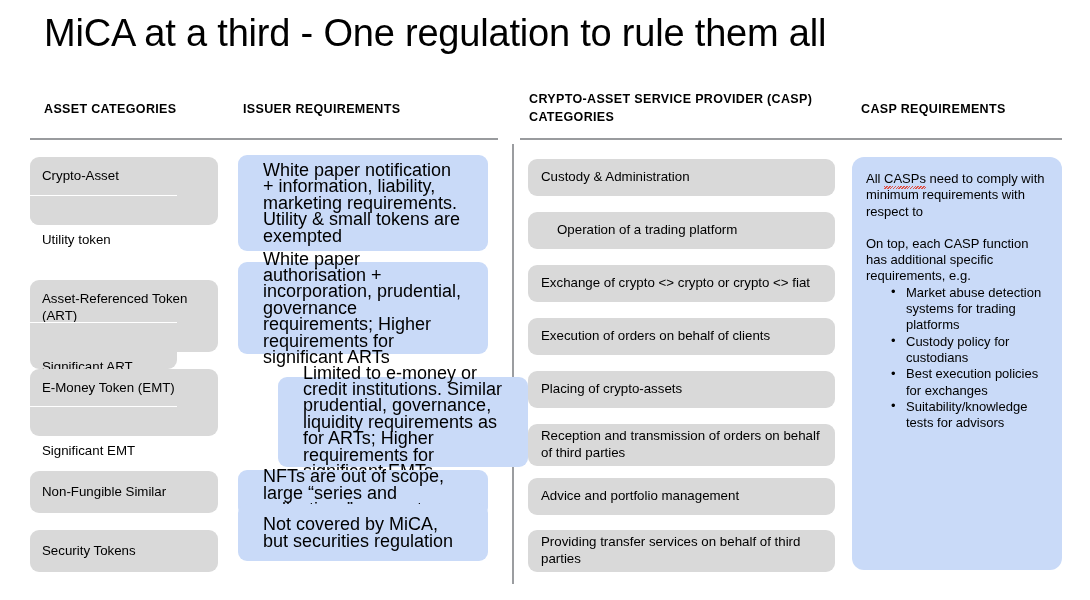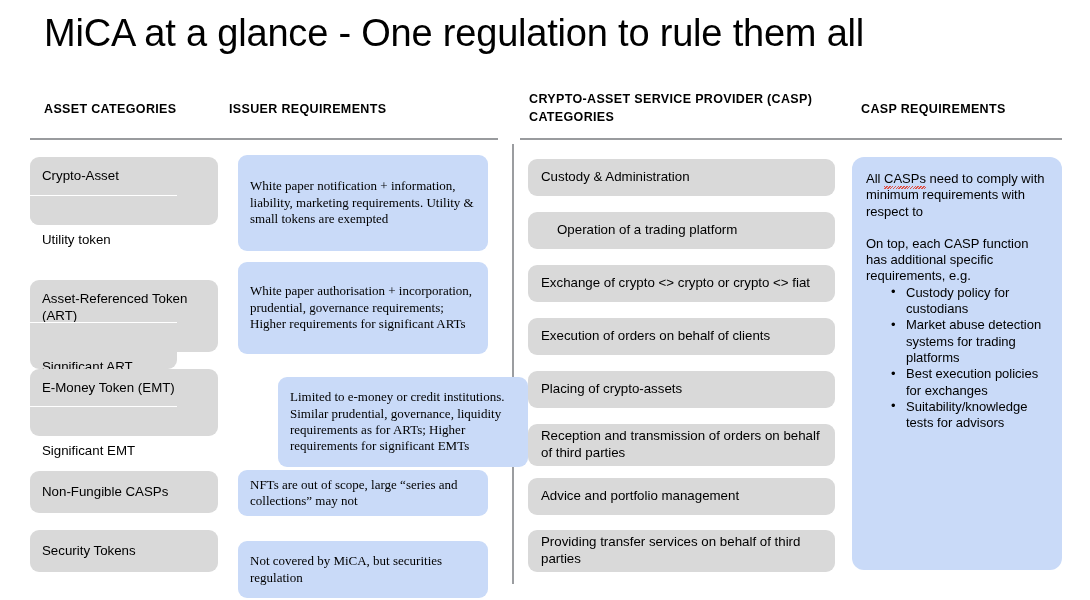--- a/index.html
+++ b/index.html
@@ -32,21 +32,21 @@
   
   .col-head {
     position: absolute;
     font-size: 12.5px;
     font-weight: bold;
     letter-spacing: 0.35px;
     line-height: 1.45;
     color: #000;
   }
   #head-asset        { left: 44px;  top: 100px; }
-  #head-issuer       { left: 229px; top: 100px; }
+  #head-issuer       { left: 243px; top: 100px; }
   #head-casp-cat     { left: 529px; top: 90px;  width: 300px; }
   #head-casp-req     { left: 861px; top: 100px; }
 
   
   .hrule {
     position: absolute;
     height: 2px;
     background: #999b9e;
     top: 138px;
   }
@@ -123,24 +123,23 @@
     position: absolute;
     left: 238px;
     width: 250px;
     background: #c9daf8;
     border-radius: 9px;
     box-sizing: border-box;
     display: flex;
     align-items: center;
   }
   .issuer-box .txt {
-    font-size: 13px;
+    font-size: 18px;
     line-height: 16.4px;
-    padding: 0 12px;
-    font-family: Liberation Serif, serif;
+    padding: 0 25px;
   }
 
   
   .casp-box {
     position: absolute;
     left: 528px;
     width: 307px;
     background: #d9d9d9;
     border-radius: 9px;
     box-sizing: border-box;
@@ -207,21 +206,21 @@
     background-image:
       repeating-linear-gradient(135deg,
         #e04a3c 0px, #e04a3c 1px,
         transparent 1px, transparent 2px);
     opacity: .95;
   }
 </style>
 </head>
 <body>
 
-<div class="slide-title">MiCA at a glance - One regulation to rule them all</div>
+<div class="slide-title">MiCA at a third - One regulation to rule them all</div>
 
 <div class="col-head" id="head-asset">ASSET CATEGORIES</div>
 <div class="col-head" id="head-issuer">ISSUER REQUIREMENTS</div>
 <div class="col-head" id="head-casp-cat">CRYPTO-ASSET SERVICE PROVIDER (CASP) CATEGORIES</div>
 <div class="col-head" id="head-casp-req">CASP REQUIREMENTS</div>
 
 <div class="hrule" id="hrule-left"></div>
 <div class="hrule" id="hrule-right"></div>
 <div class="vrule"></div>
 
@@ -246,40 +245,40 @@
 <div class="asset-group" style="left:30px; top:369px; width:188px; height:67px;">
   <div class="asset-outer" style="height:67px;">
     <div class="txt">E-Money Token (EMT)</div>
   </div>
   <div class="asset-inner" style="top:37px; height:22px;">
     <div class="txt">Significant EMT</div>
   </div>
 </div>
 
 <div class="box box-grey" style="left:30px; top:471px; width:188px; height:42px;">
-  <div class="txt">Non-Fungible CASPs</div>
+  <div class="txt">Non-Fungible Similar</div>
 </div>
 
 <div class="box box-grey" style="left:30px; top:530px; width:188px; height:42px;">
   <div class="txt">Security Tokens</div>
 </div>
 
 <div class="issuer-box" style="top:155px; height:96px;">
   <div class="txt">White paper notification + information, liability, marketing requirements. Utility &amp; small tokens are exempted</div>
 </div>
 <div class="issuer-box" style="top:262px; height:92px;">
   <div class="txt">White paper authorisation + incorporation, prudential, governance requirements; Higher requirements for significant ARTs</div>
 </div>
 <div class="issuer-box" style="top:377px; height:90px;margin-left:40px;">
   <div class="txt">Limited to e-money or credit institutions. Similar prudential, governance, liquidity requirements as for ARTs; Higher requirements for significant EMTs</div>
 </div>
 <div class="issuer-box" style="top:470px; height:46px;">
   <div class="txt">NFTs are out of scope, large “series and collections” may not</div>
 </div>
-<div class="issuer-box" style="top:541px; height:57px;">
+<div class="issuer-box" style="top:504px; height:57px;">
   <div class="txt">Not covered by MiCA, but securities regulation</div>
 </div>
 
 <div class="casp-box" style="top:159px; height:37px;">
   <div class="txt">Custody &amp; Administration</div>
 </div>
 <div class="casp-box" style="top:212px; height:37px;padding-left:16px;">
   <div class="txt">Operation of a trading platform</div>
 </div>
 <div class="casp-box" style="top:265px; height:37px;">
@@ -302,19 +301,19 @@
 </div>
 
 <div class="casp-req-panel">
 
   <p><span>All </span><span class="squiggle">CASPs</span><span> need to comply with minimum requirements with respect to</span></p>
 
 
   <p class="gap">On top, each CASP function has additional specific requirements, e.g.</p>
 
   <ul>
+    <li>Market abuse detection systems for trading platforms</li>
     <li>Custody policy for custodians</li>
-    <li>Market abuse detection systems for trading platforms</li>
     <li>Best execution policies for exchanges</li>
     <li>Suitability/knowledge tests for advisors</li>
   </ul>
 
 </div>
 
 </body></html>

